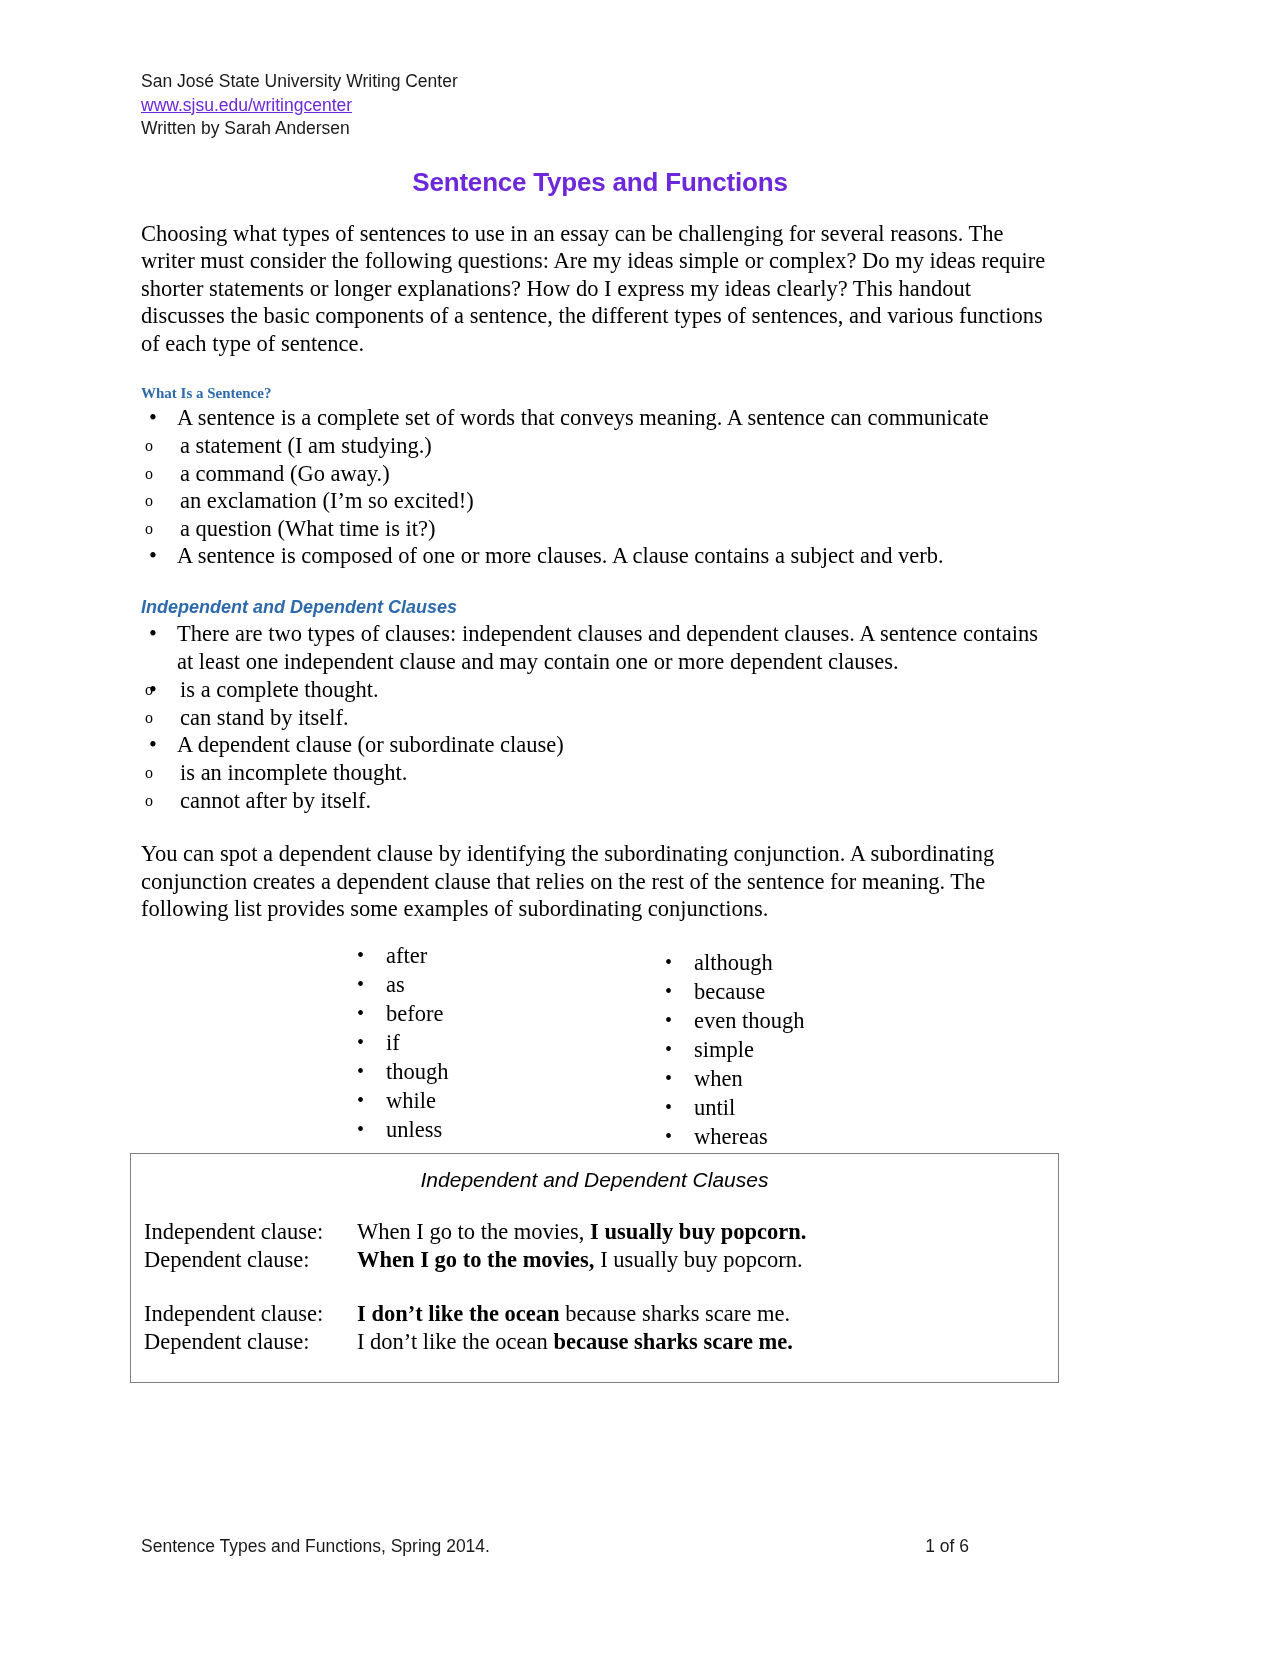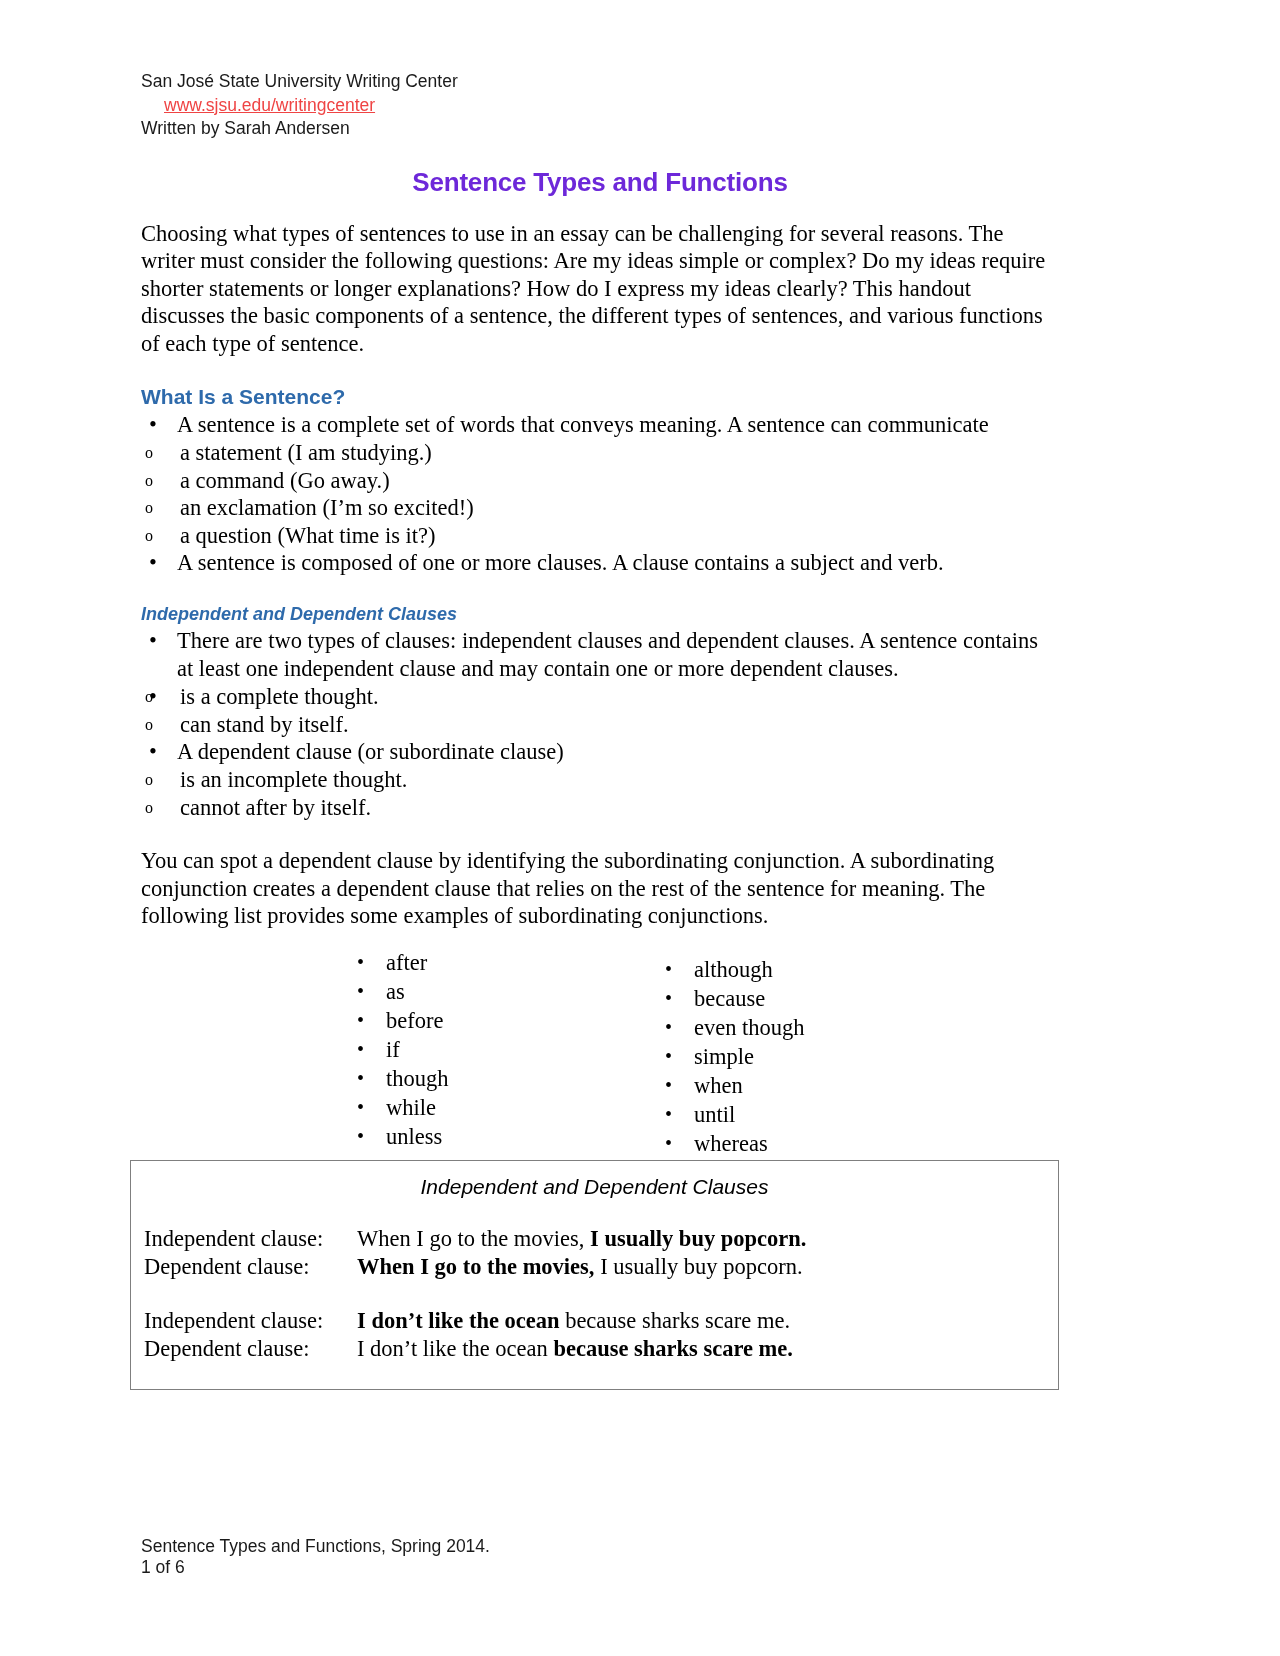--- a/index.html
+++ b/index.html
@@ -32,23 +32,22 @@
 
   
   .masthead {
     font-family: "Liberation Sans", "DejaVu Sans", sans-serif;
     font-size: 17.5px;
     line-height: 23.5px;
     color: #1a1a1a;
   }
   .masthead a,
   .masthead .link {
-    color: #ef4444;
+    color: #6d28d9;
     text-decoration: underline;
-    margin-left: 23px;
   }
 
   
   .doc-title {
     font-family: "Liberation Sans", "DejaVu Sans", sans-serif;
     font-weight: bold;
     font-size: 26px;
     color: #6d28d9;
     text-align: center;
     margin: 26px 0 0 0;
@@ -59,23 +58,23 @@
   p.body {
     font-size: 22.5px;
     line-height: 27.5px;
     margin: 22px 0 0 0;
     text-align: left;
   }
   p.body.tight { margin-top: 26px; }
 
   
   h2.section {
-    font-family: Liberation Sans, sans-serif;
+    font-family: Liberation Serif, serif;
     font-weight: bold;
-    font-size: 21px;
+    font-size: 15px;
     color: #2e6aab;
     margin: 28px 0 2px 0;
   }
   h3.subsection {
     font-family: "Liberation Sans", "DejaVu Sans", sans-serif;
     font-weight: bold;
     font-style: italic;
     font-size: 18px;
     color: #2e6aab;
     margin: 27px 0 2px 0;
@@ -189,21 +188,20 @@
   .footer {
     position: absolute;
     left: 141px;
     top: 1536px;
     width: 918px;
     display: flex;
     justify-content: space-between;
     font-family: "Liberation Sans", "DejaVu Sans", sans-serif;
     font-size: 17.5px;
     color: #1a1a1a;
-    flex-direction: column;
   }
   .footer .pageno { margin-right: 90px; }
 </style>
 </head>
 <body>
 
 <div class="page">
   <div class="content">
 
     <div class="masthead">

